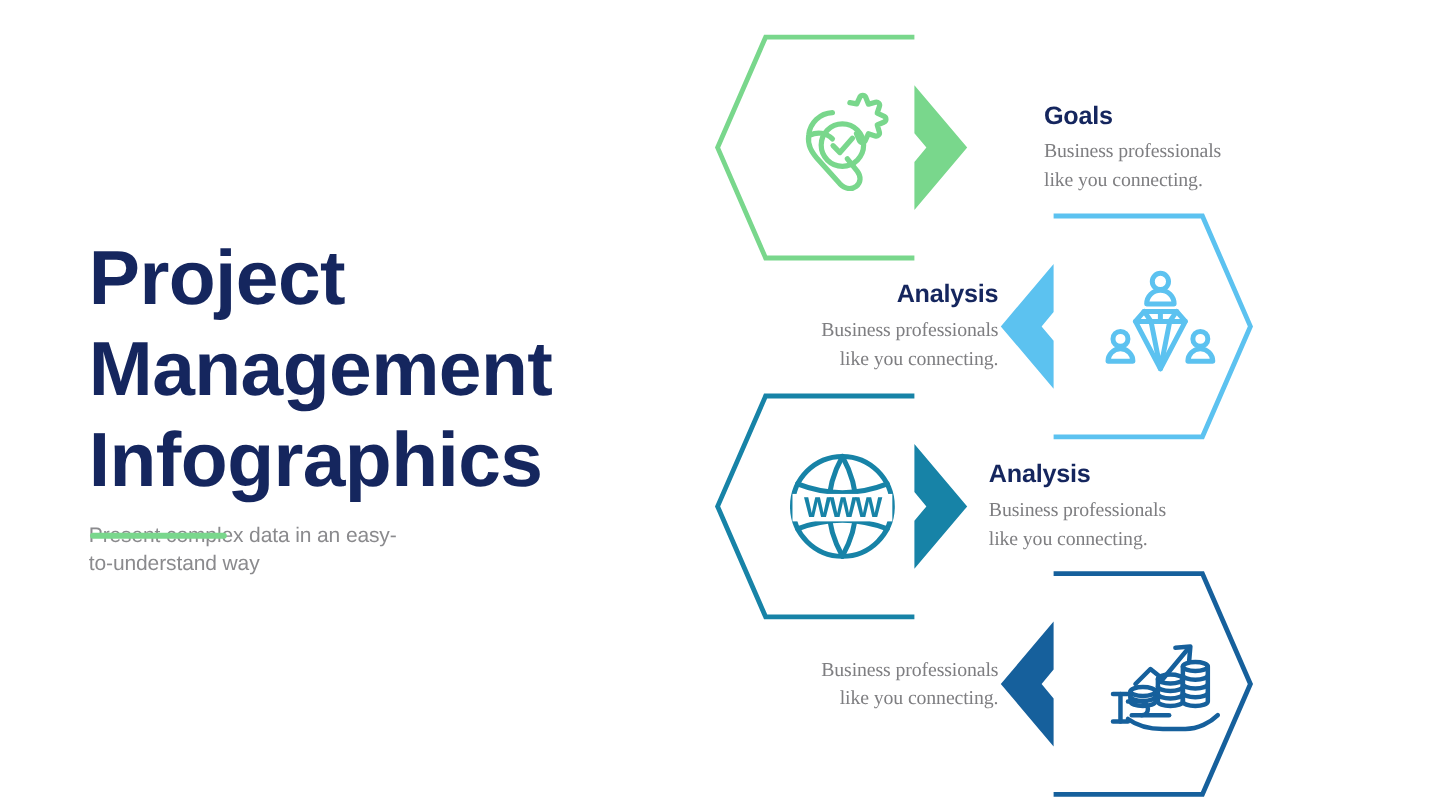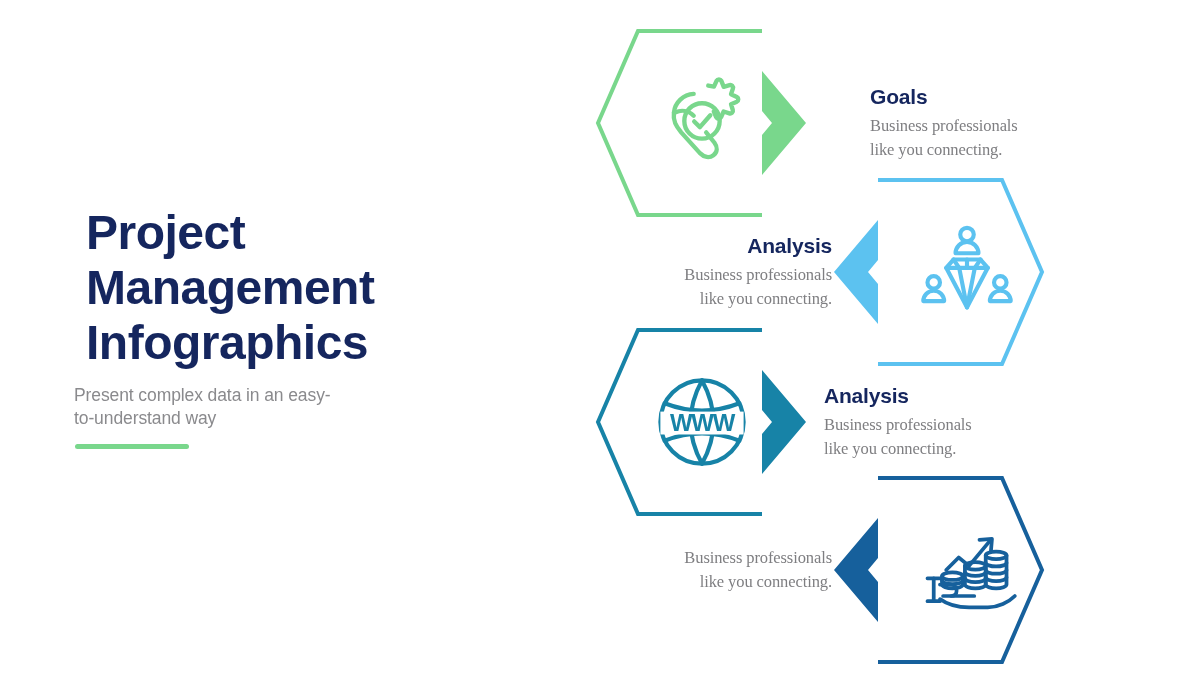--- a/index.html
+++ b/index.html
@@ -18,26 +18,26 @@
 
   
   #title-block {
     position: absolute;
     left: 74px;
     top: 193px;
     width: 400px;
   }
   #page-title {
     font-family: "Liberation Sans", sans-serif;
-    font-size: 48px;
-    line-height: 55px;
+    font-size: 64px;
+    line-height: 76px;
     font-weight: bold;
     color: #15265E;
     letter-spacing: -0.5px;
-    margin: 12px;
+    margin: 0;
     white-space: pre-line;
   }
   #page-subtitle {
     font-family: "Liberation Sans", sans-serif;
     font-size: 17.5px;
     line-height: 23px;
     color: #8A8A8D;
     margin: 14px 0 0 0;
     white-space: pre-line;
     letter-spacing: -0.1px;

